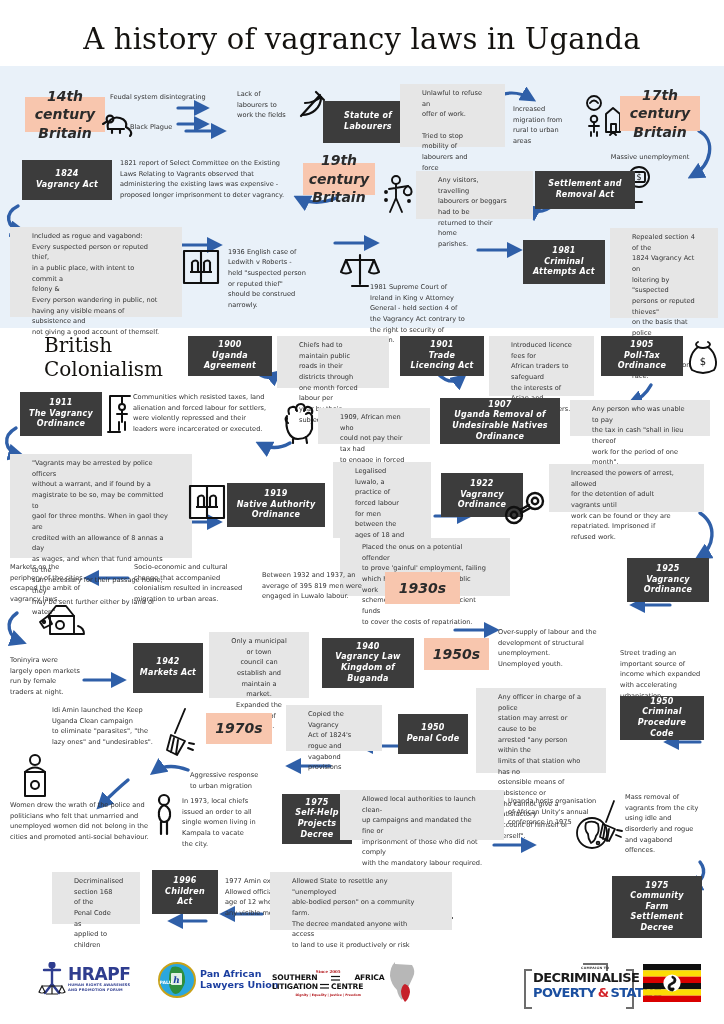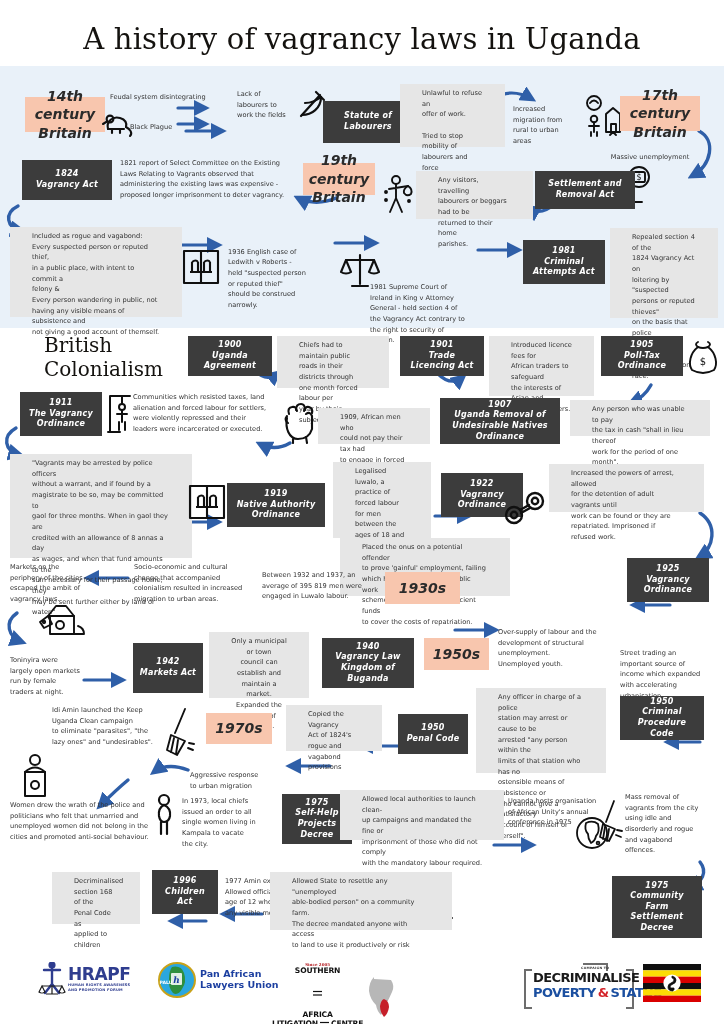--- a/index.html
+++ b/index.html
@@ -742,21 +742,21 @@
       </svg>
       <div style="margin-left:4px;">
         <div class="pallu-txt">Pan African</div>
         <div class="pallu-txt">Lawyers Union</div>
       </div>
     </div>
 
     <div class="logo" style="left:272px; top:12px;">
       <div>
         <div class="salc-since" style="text-align:center;">Since 2005</div>
-        <div style="display:flex; align-items:center; gap:14px;flex-direction:column;">
+        <div style="display:flex; align-items:center; gap:14px;">
           <span class="salc-main">SOUTHERN</span>
           <svg width="9" height="7" viewBox="0 0 9 7">
               <g stroke="#111" stroke-width="1.2">
                 <path d="M0 1.5 H9"></path>
                 <path d="M0 5 H9"></path>
               </g>
             </svg>
           <span class="salc-main">AFRICA</span>
         </div>
         <div style="display:flex; align-items:center; gap:2px;">

